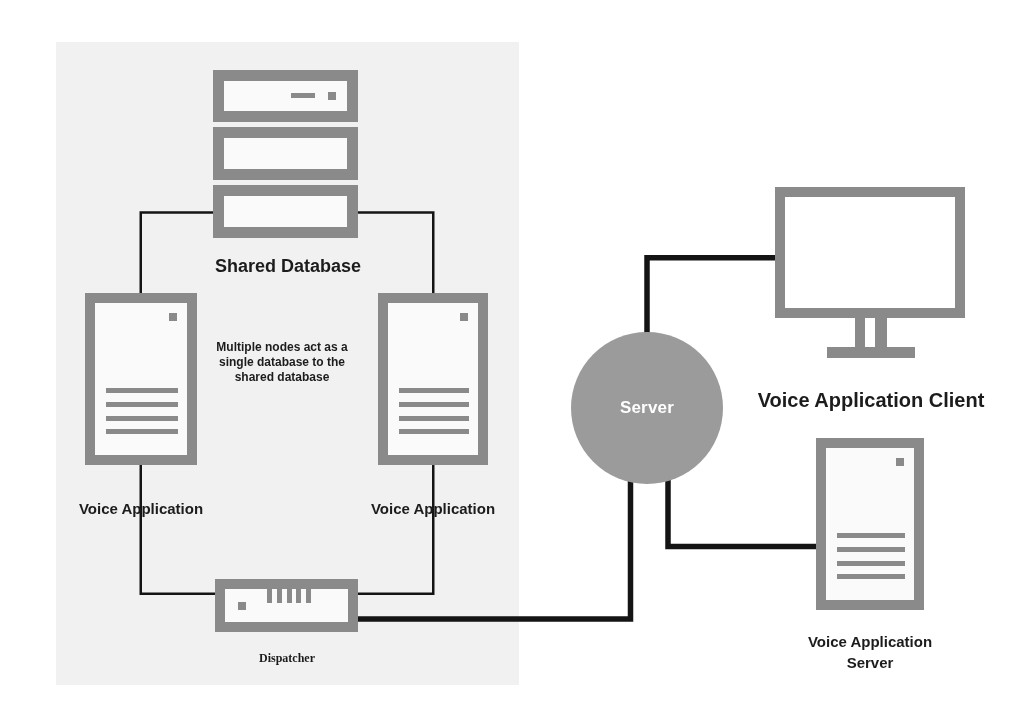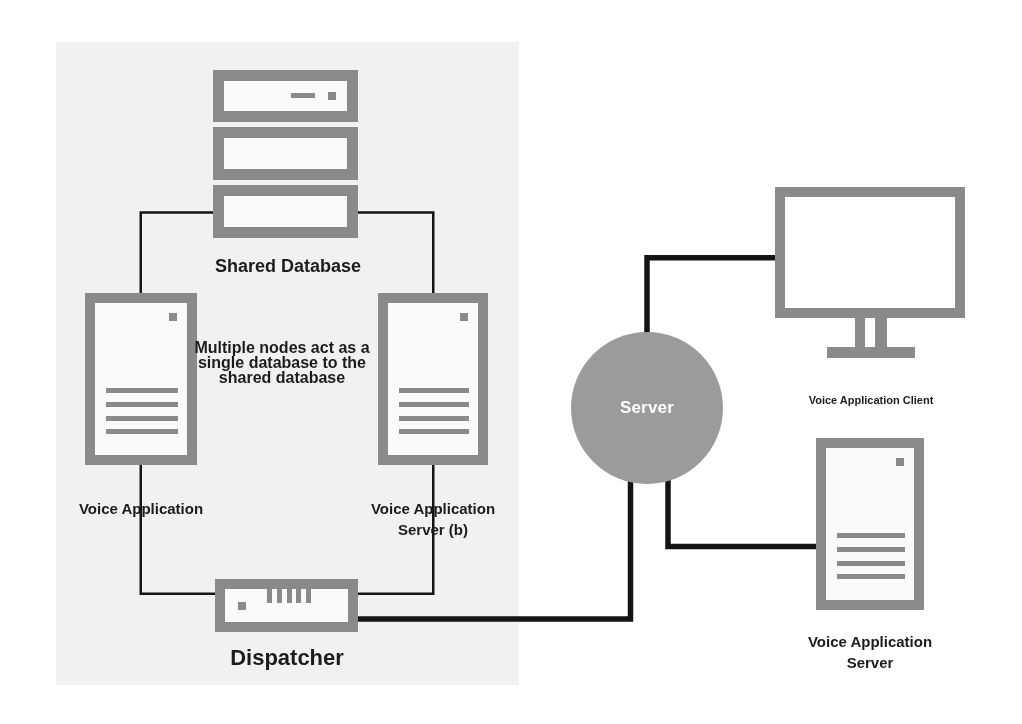--- a/index.html
+++ b/index.html
@@ -38,25 +38,25 @@
 
   
   .monitor-frame{left:775px;top:187px;width:190px;height:131px;border:10px solid var(--device);background:#ffffff;}
   .monitor-neck{left:855px;top:318px;width:32px;height:29px;background:var(--device);}
   .monitor-neck .gap{position:absolute;left:10px;top:0;width:10px;height:29px;background:#ffffff;}
   .monitor-base{left:827px;top:347px;width:88px;height:11px;background:var(--device);}
 
   
   .lbl{position:absolute;text-align:center;font-weight:600;color:var(--text);}
   .lbl-shared{left:164px;top:255px;width:248px;font-size:18px;line-height:22px;}
-  .lbl-note{left:192px;top:340px;width:180px;font-size:16px;line-height:15px;}
+  .lbl-note{left:192px;top:340px;width:180px;font-size:12px;line-height:15px;}
   .lbl-a{left:61px;top:498px;width:160px;font-size:15px;line-height:21px;}
   .lbl-b{left:353px;top:498px;width:160px;font-size:15px;line-height:21px;}
-  .lbl-disp{left:207px;top:647px;width:160px;font-size:22px;line-height:22px;}
-  .lbl-client{left:741px;top:389px;width:260px;font-size:11px;line-height:22px;}
+  .lbl-disp{left:207px;top:647px;width:160px;font-size:12px;line-height:22px;font-family:Liberation Serif, serif;}
+  .lbl-client{left:741px;top:389px;width:260px;font-size:20px;line-height:22px;}
   .lbl-rserver{left:790px;top:631px;width:160px;font-size:15px;line-height:21px;}
 </style>
 </head>
 <body>
 
 <div class="abs panel"></div>
 
 <svg class="abs wires" width="1022" height="724" viewBox="0 0 1022 724">
 
   <polyline points="215,212.5 140.75,212.5 140.75,294" fill="none" stroke="var(--line)" stroke-width="2.5"></polyline>
@@ -98,21 +98,20 @@
   <div>Multiple nodes act as a</div>
   <div>single database to the</div>
   <div>shared database</div>
 </div>
 
 <div class="lbl lbl-a">
   <div>Voice Application</div>
 </div>
 <div class="lbl lbl-b">
   <div>Voice Application</div>
-  <div>Server (b)</div>
 </div>
 
 <div class="dispatcher" style="left:215px;top:579px;width:143px;height:53px;">
   <div class="led"></div>
   <div class="port" style="left:42px;"></div>
   <div class="port" style="left:51.75px;"></div>
   <div class="port" style="left:61.5px;"></div>
   <div class="port" style="left:71.25px;"></div>
   <div class="port" style="left:81px;"></div>
 </div>

